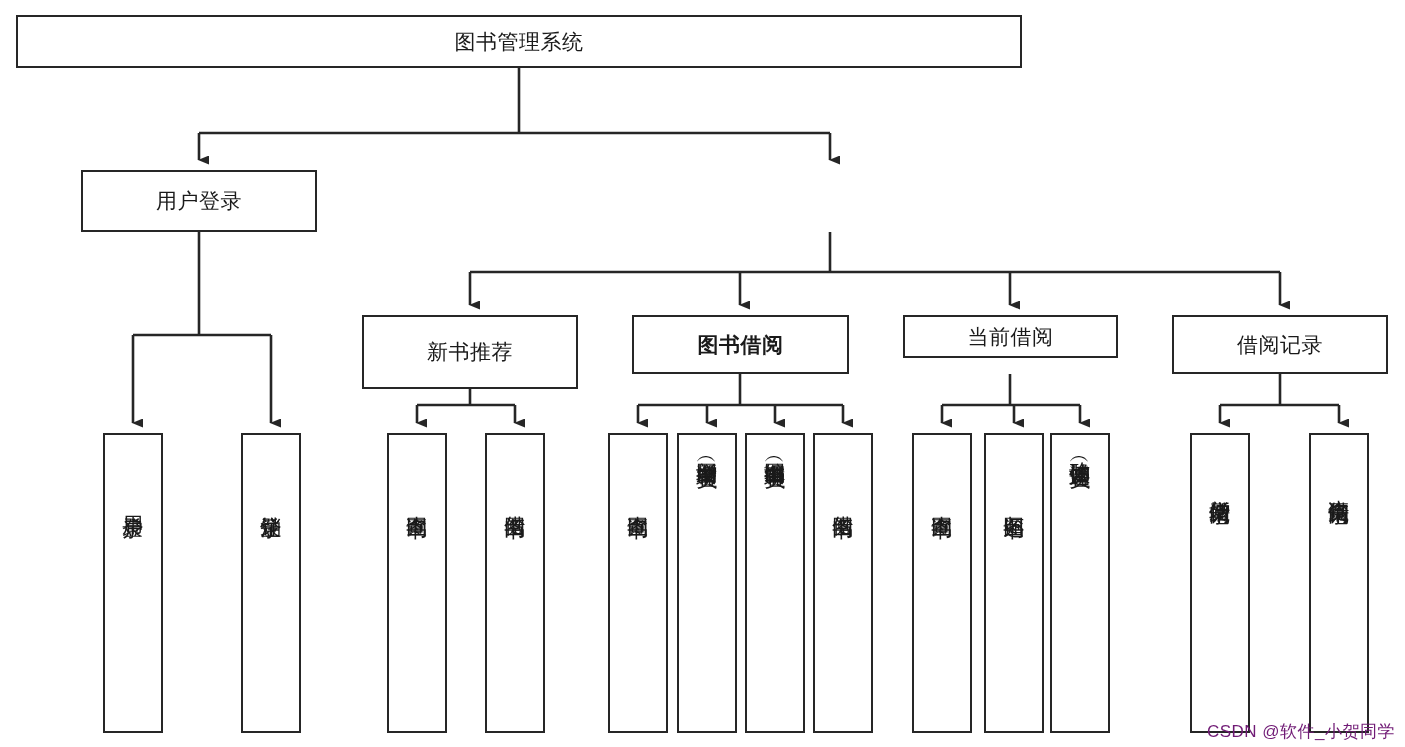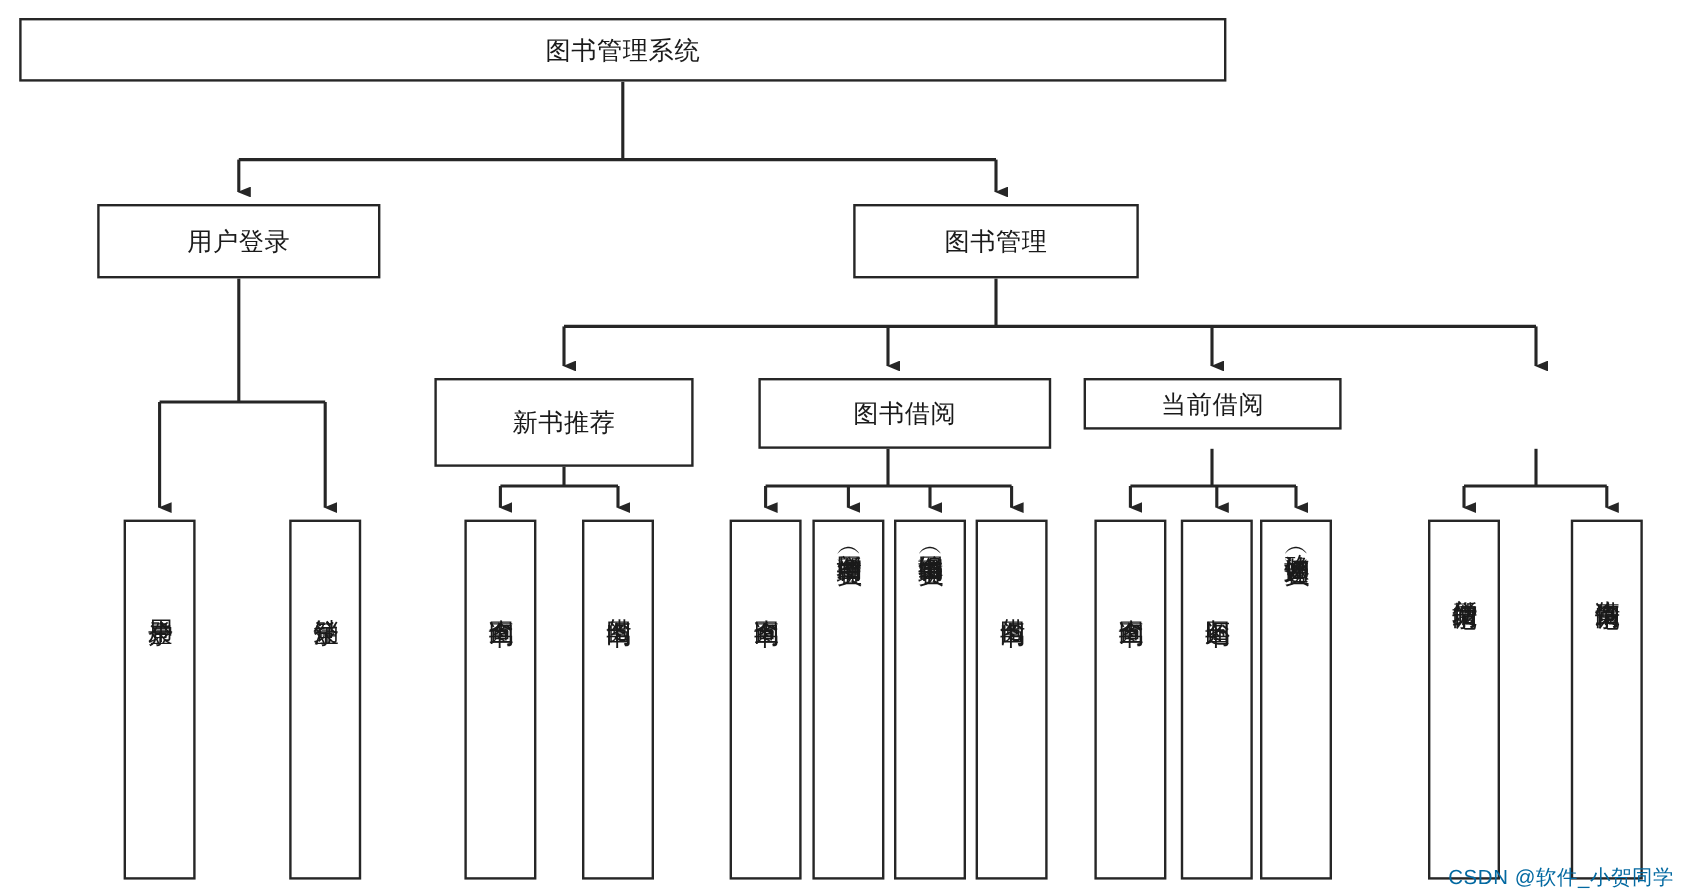--- a/index.html
+++ b/index.html
@@ -55,21 +55,21 @@
     color: #1a1a1a;
   }
   .leaf-short .vtext { padding-top: 58px; }
   .leaf-mid   .vtext { padding-top: 42px; }
   .leaf-tall  .vtext { padding-top: 4px; }
   .watermark {
     position: absolute;
     right: 10px;
     bottom: 4px;
     font-size: 17px;
-    color: #0369a1;
+    color: #701a75;
     white-space: nowrap;
     letter-spacing: 0.5px;
   }
 </style>
 </head>
 <body>
 
 <div id="canvas">
 
   <svg id="edges" viewBox="0 0 1405 747" width="1405" height="747" aria-hidden="true">
@@ -124,32 +124,32 @@
     </g>
   </svg>
 
   <div class="node horiz" style="left: 16px; top: 15px; width: 1006px; height: 53px;">
     <span>图书管理系统</span>
   </div>
 
   <div class="node horiz" style="left: 81px; top: 170px; width: 236px; height: 62px;">
     <span>用户登录</span>
   </div>
-  <div class="node horiz" style="left: 711px; top: 170px; width: 238px; height: 62px;">
-    <span>图书管理</span>
-  </div>
 
   <div class="node horiz" style="left: 362px; top: 315px; width: 216px; height: 74px;">
     <span>新书推荐</span>
   </div>
-  <div class="node horiz" style="left: 632px; top: 315px; width: 244px; height: 59px;">
+  <div class="node horiz" style="left: 632px; top: 315px; width: 217px; height: 59px; font-weight: bold;">
     <span>图书借阅</span>
   </div>
   <div class="node horiz" style="left: 903px; top: 315px; width: 215px; height: 43px;">
     <span>当前借阅</span>
+  </div>
+  <div class="node horiz" style="left: 1172px; top: 315px; width: 216px; height: 59px;">
+    <span>借阅记录</span>
   </div>
 
   <div class="node leaf leaf-short" style="left: 103px; top: 433px; width: 60px; height: 300px;">
     <span class="vtext">用户登录</span>
   </div>
   <div class="node leaf leaf-short" style="left: 241px; top: 433px; width: 60px; height: 300px;">
     <span class="vtext">注销登录</span>
   </div>
   <div class="node leaf leaf-short" style="left: 387px; top: 433px; width: 60px; height: 300px;">
     <span class="vtext">查询图书</span>

